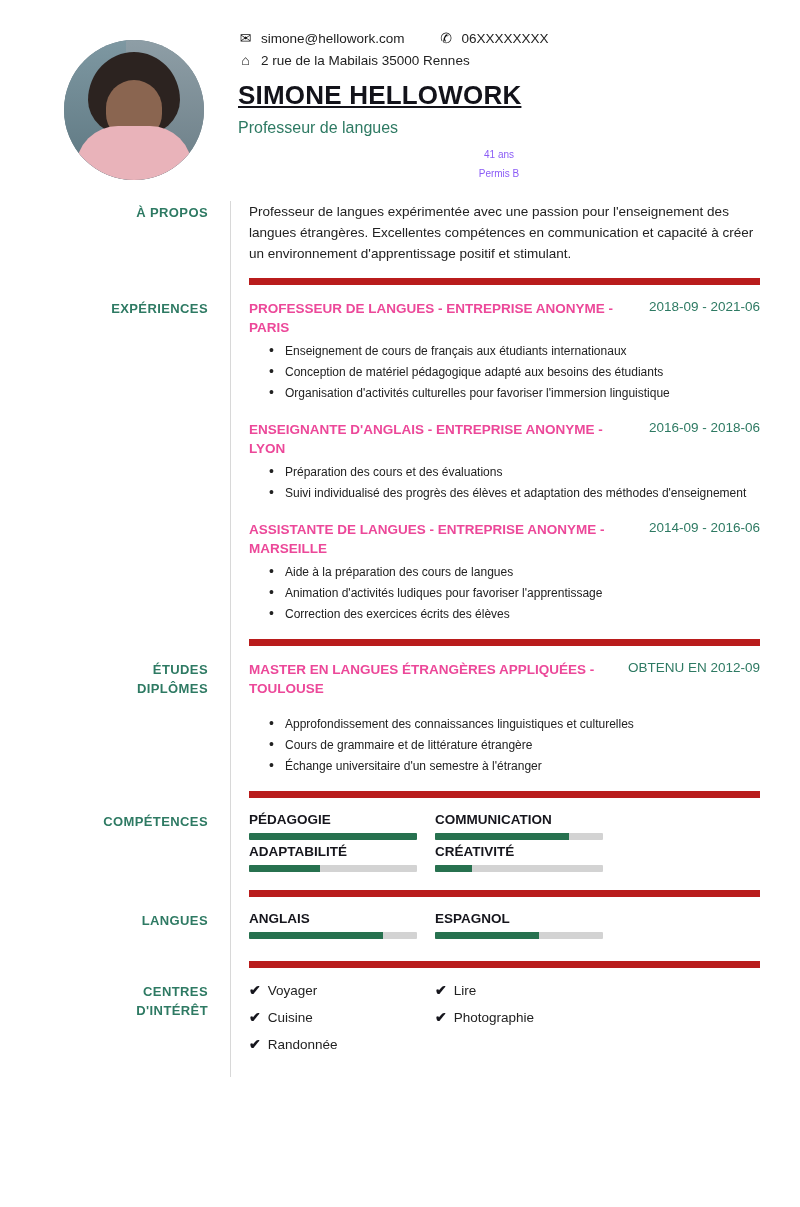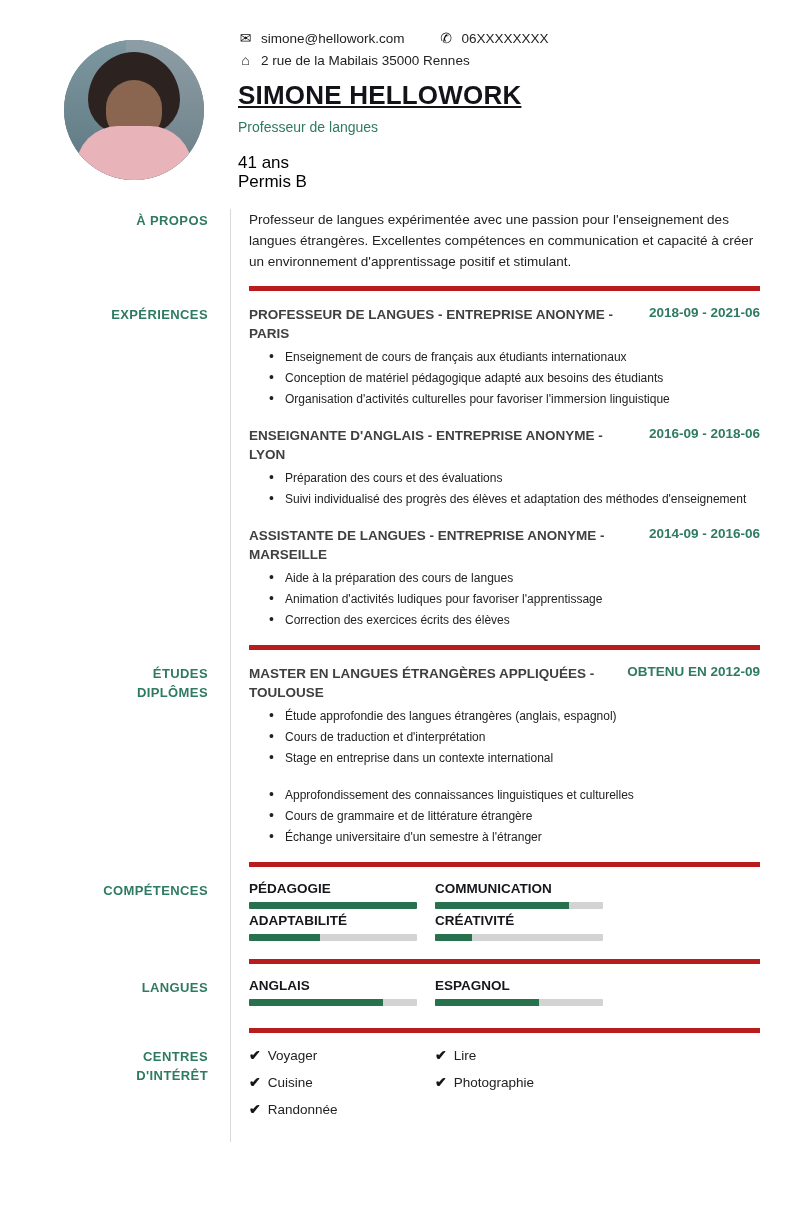--- a/index.html
+++ b/index.html
@@ -103,28 +103,29 @@
   }
   .name {
     font-size: 26px;
     font-weight: bold;
     color: #13131a;
     letter-spacing: 0.2px;
     margin: 12px 0 8px 0;
     text-decoration: underline;
   }
   .job-title {
-    font-size: 14px;
+    font-size: 16px;
     color: #2e7a63;
-    margin-bottom: 18px;
+    margin-bottom: 8px;
   }
   .meta-line {
-    font-size: 17px;
-    color: #000000;
+    font-size: 10px;
+    color: #8b5cf6;
     line-height: 19px;
+    text-align: center;
   }
 
   
   .section {
     display: flex;
     padding: 0 40px;
     box-sizing: border-box;
   }
   .sec-label {
     width: 190px;
@@ -139,21 +140,21 @@
     line-height: 19px;
     padding-top: 2px;
   }
   .sec-body {
     flex: 1;
     border-left: 1px solid #d8d8d8;
     padding: 0 0 0 18px;
     box-sizing: border-box;
   }
   .sec-inner {
-    border-bottom: 5px solid #b91c1c;
+    border-bottom: 7px solid #b91c1c;
     padding-bottom: 14px;
   }
   .sec-inner.no-border { border-bottom: none; }
   .pad-top { padding-top: 14px; }
 
   .about-text {
     font-size: 13.5px;
     color: #222;
     line-height: 21px;
   }
@@ -161,27 +162,27 @@
   .entry { margin-bottom: 16px; }
   .entry:last-child { margin-bottom: 0; }
   .entry-head {
     display: flex;
     justify-content: space-between;
     align-items: flex-start;
   }
   .entry-title {
     font-size: 13.5px;
     font-weight: bold;
-    color: #404040;
+    color: #ec4899;
     line-height: 19px;
     max-width: 370px;
   }
   .entry-date {
     font-size: 13.5px;
-    font-weight: bold;
+    font-weight: normal;
     color: #2e7a63;
     white-space: nowrap;
     padding-left: 10px;
   }
   ul.bullets {
     margin: 4px 0 0 0;
     padding-left: 20px;
     list-style: none;
   }
   ul.bullets li {
@@ -341,25 +342,20 @@
       <div>DIPLÔMES</div>
     </div>
     <div class="sec-body">
       <div class="sec-inner pad-top">
 
         <div class="entry">
           <div class="entry-head">
             <div class="entry-title">MASTER EN LANGUES ÉTRANGÈRES APPLIQUÉES - TOULOUSE</div>
             <div class="entry-date">OBTENU EN 2012-09</div>
           </div>
-          <ul class="bullets">
-            <li>Étude approfondie des langues étrangères (anglais, espagnol)</li>
-            <li>Cours de traduction et d'interprétation</li>
-            <li>Stage en entreprise dans un contexte international</li>
-          </ul>
         </div>
 
         <div class="entry">
           <ul class="bullets">
             <li>Approfondissement des connaissances linguistiques et culturelles</li>
             <li>Cours de grammaire et de littérature étrangère</li>
             <li>Échange universitaire d'un semestre à l'étranger</li>
           </ul>
         </div>
 

